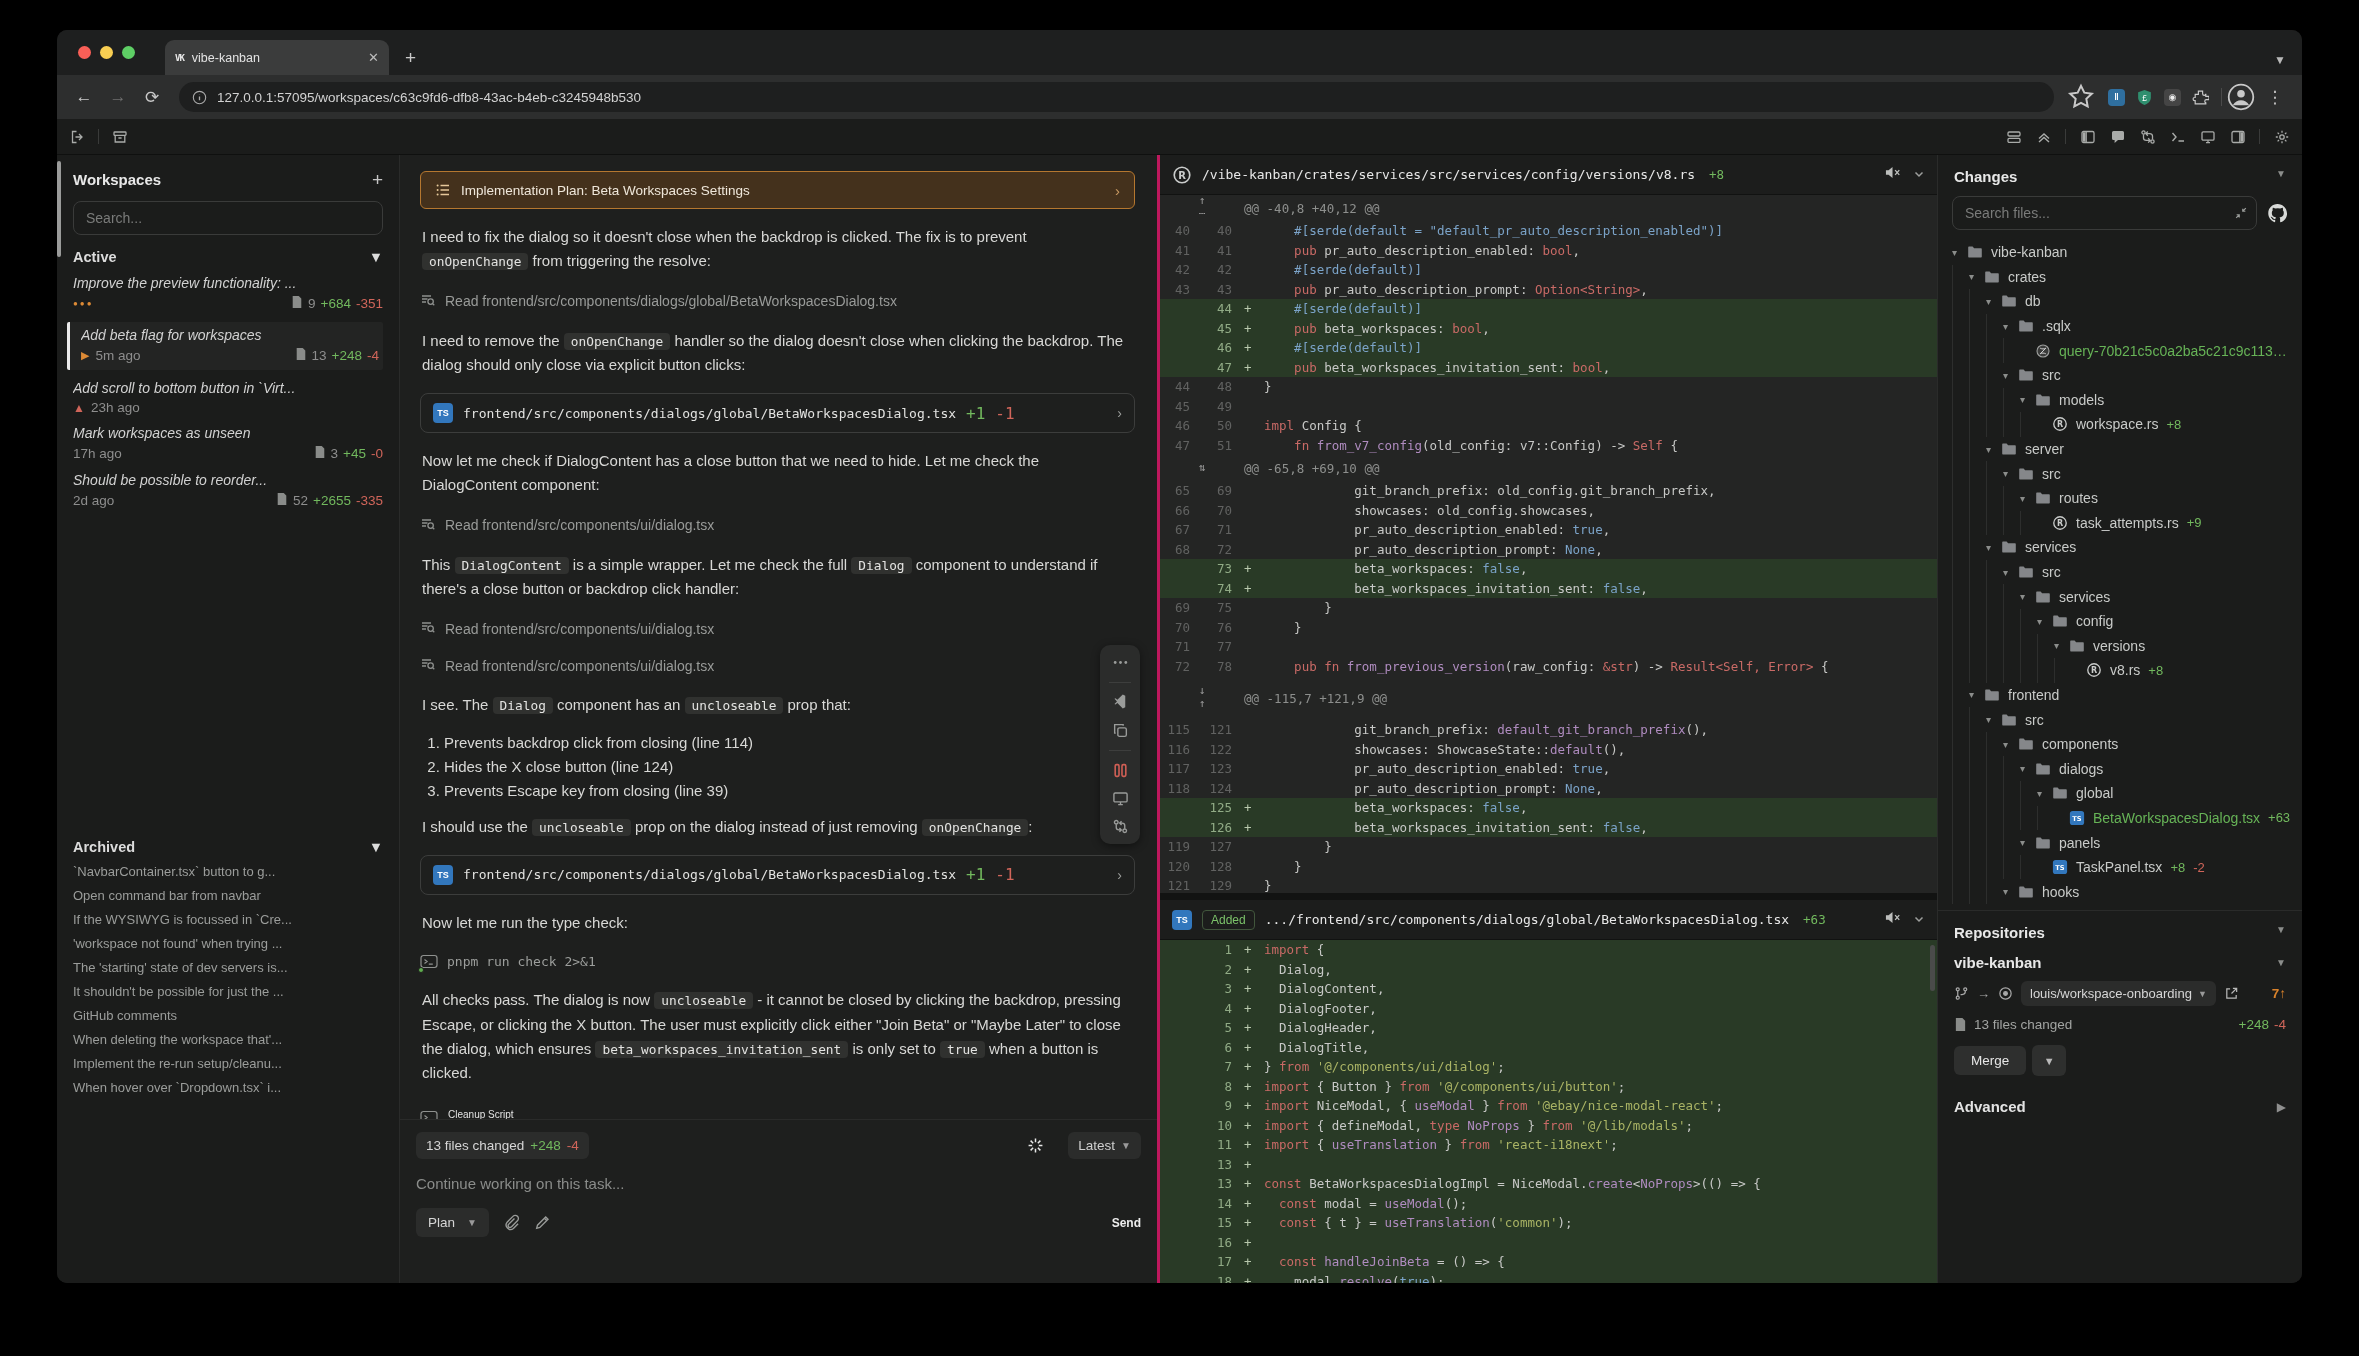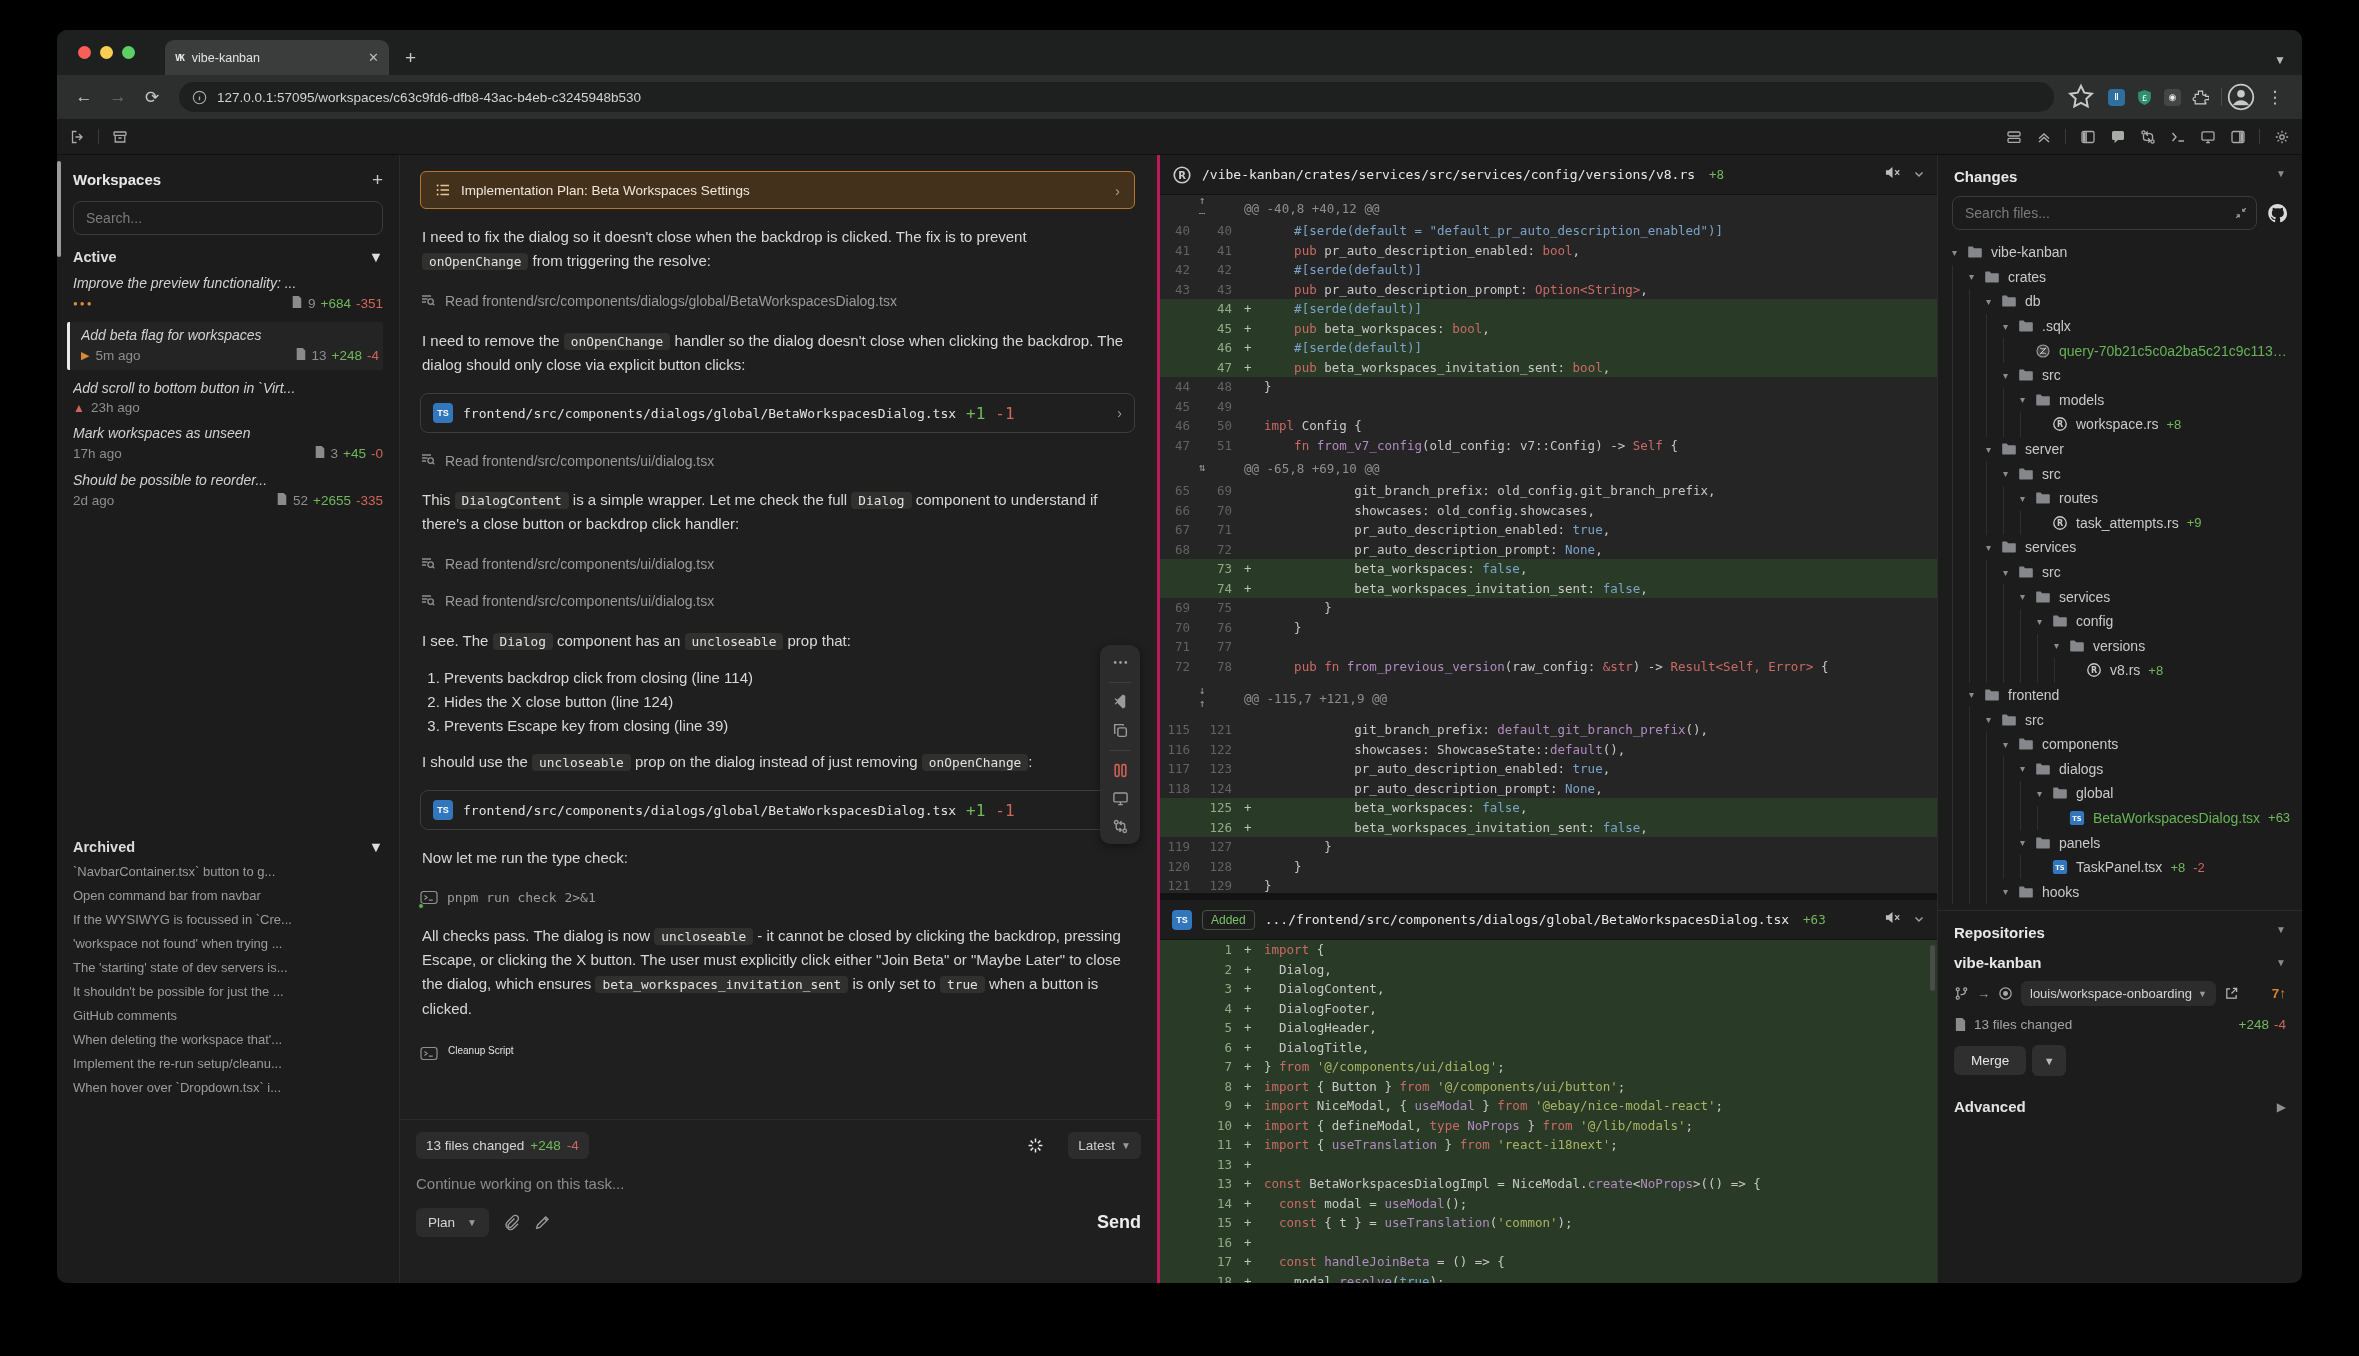--- a/index.html
+++ b/index.html
@@ -102,21 +102,21 @@
     font-size:13.5px; color:#d6d6d6; align-items:center; }
   .latest { margin-left:12px; background:#2b2c2b; border-radius:6px; padding:6px 10px;
     font-size:13.5px; color:#cfcfcf; display:flex; gap:6px; align-items:center; }
   .comp-right { margin-left:auto; display:flex; align-items:center; gap:12px; }
   .comp-input { width:100%; background:transparent; border:none; outline:none; padding:12px 16px 6px;
     font-size:15px; color:#d6d6d6; font-family:"Liberation Sans",sans-serif; }
   .comp-input::placeholder { color:#8a8c8a; }
   .comp-row3 { display:flex; align-items:center; gap:14px; padding:10px 16px 0; }
   .planbtn { background:#2b2c2b; border-radius:6px; padding:7px 12px; font-size:13.5px; color:#d6d6d6;
     display:flex; gap:12px; align-items:center; }
-  .send { margin-left:auto; color:#ededed; font-size:18px; font-weight:bold; }
+  .send { margin-left:auto; color:#ededed; font-size:12px; font-weight:bold; }
 
   .floatbar { position:absolute; right:17px; top:490px; width:40px; background:#2b2c2b;
     border-radius:10px; padding:9px 0; display:flex; flex-direction:column; align-items:center; gap:11px;
     box-shadow:0 2px 8px rgba(0,0,0,.45); }
   .floatbar .fsep { width:22px; height:1px; background:#3d3e3d; }
   .floatbar svg { width:17px; height:17px; }
 
   
   .diffcol { width:778px; flex:none; background:#121312; display:flex; flex-direction:column;
     border-right:1px solid #2a2b2a; position:relative; min-height:0; }
@@ -434,20 +434,21 @@
               <span>Read frontend/src/components/dialogs/global/BetaWorkspacesDialog.tsx</span>
             </div>
             <div class="para">I need to remove the <span class="chip">onOpenChange</span> handler so the dialog doesn't close when clicking the backdrop. The dialog should only close via explicit button clicks:</div>
             <div class="filecard">
               <span class="tsbadge">TS</span>
               <span class="path">frontend/src/components/dialogs/global/BetaWorkspacesDialog.tsx</span>
               <span class="green mono">+1</span>
               <span class="red mono">-1</span>
               <span class="chev">›</span>
             </div>
+            <div class="para">Now let me check if DialogContent has a close button that we need to hide. Let me check the DialogContent component:</div>
             <div class="toolrow">
               <span><svg width="16" height="16" viewBox="0 0 16 16" fill="none" stroke="#8f918f" stroke-width="1.3">
                   <path d="M2 4h9M2 7h5.5M2 10h4"></path>
                   <circle cx="10.6" cy="9.6" r="2.7"></circle>
                   <path d="M12.6 11.6 14.3 13.3"></path>
                 </svg></span>
               <span>Read frontend/src/components/ui/dialog.tsx</span>
             </div>
             <div class="para">This <span class="chip">DialogContent</span> is a simple wrapper. Let me check the full <span class="chip">Dialog</span> component to understand if there's a close button or backdrop click handler:</div>
             <div class="toolrow">

